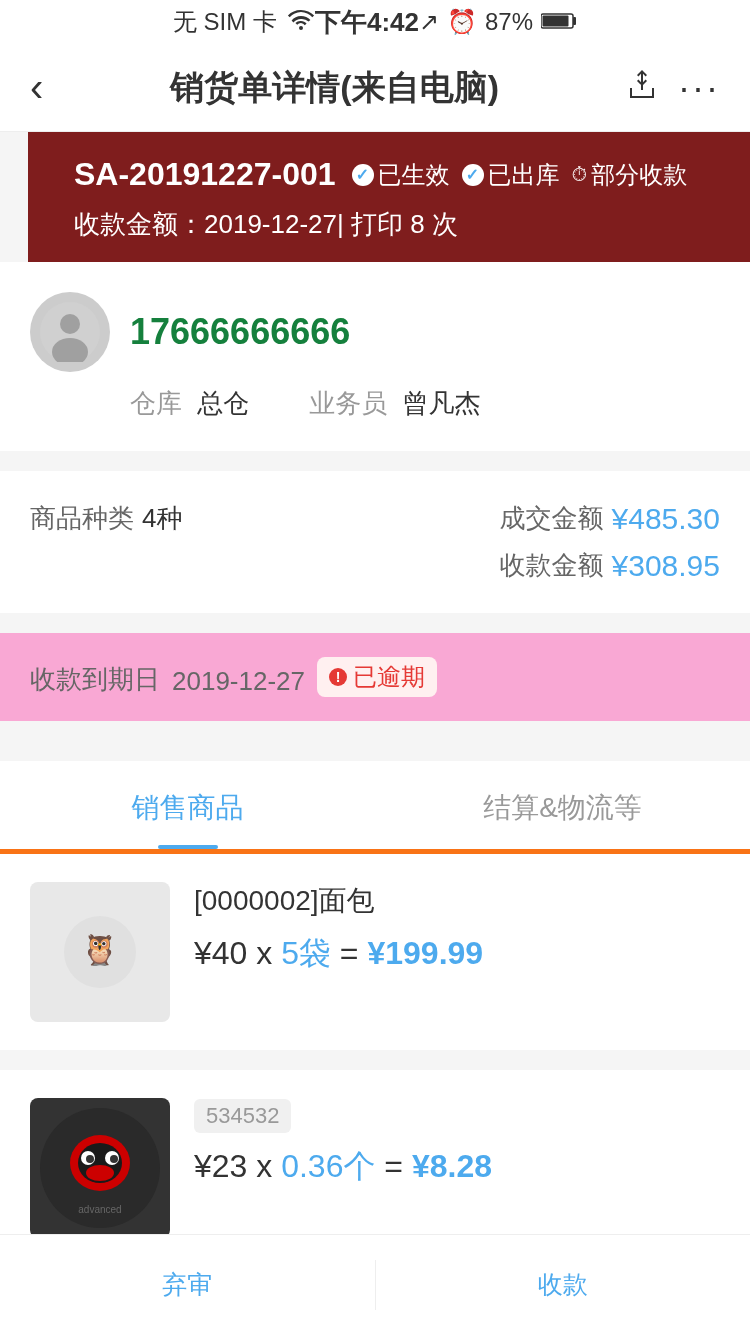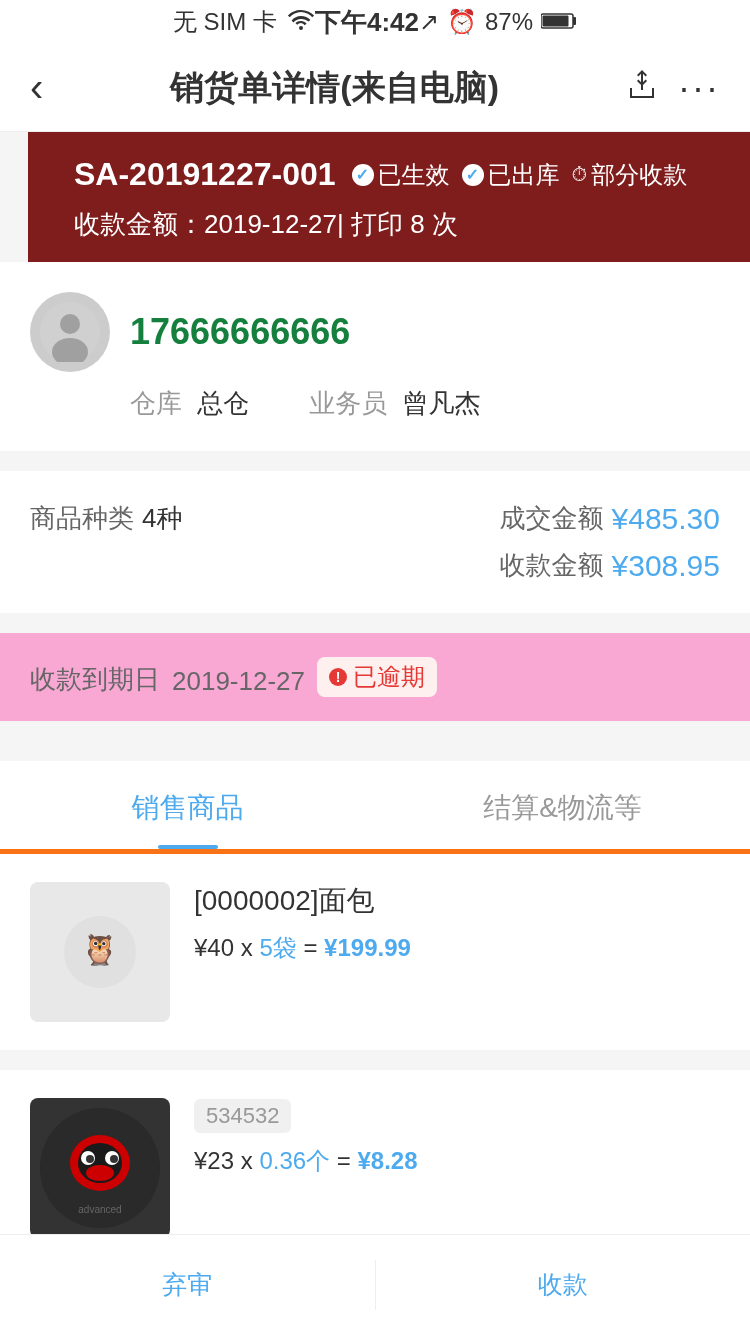--- a/index.html
+++ b/index.html
@@ -263,21 +263,21 @@
     .product-badge {
       display: inline-block;
       background: #f0f0f0;
       color: #999;
       font-size: 22px;
       padding: 4px 12px;
       border-radius: 6px;
       margin-bottom: 12px;
     }
     .product-price-row {
-      font-size: 24px;
+      font-size: 32px;
       color: #333;
     }
     .product-price-row .qty { color: #4DAAEE; }
     .product-price-row .total { color: #4DAAEE; font-weight: 600; }
 
     
     .bottom-bar {
       position: fixed;
       bottom: 0;
       left: 0;

